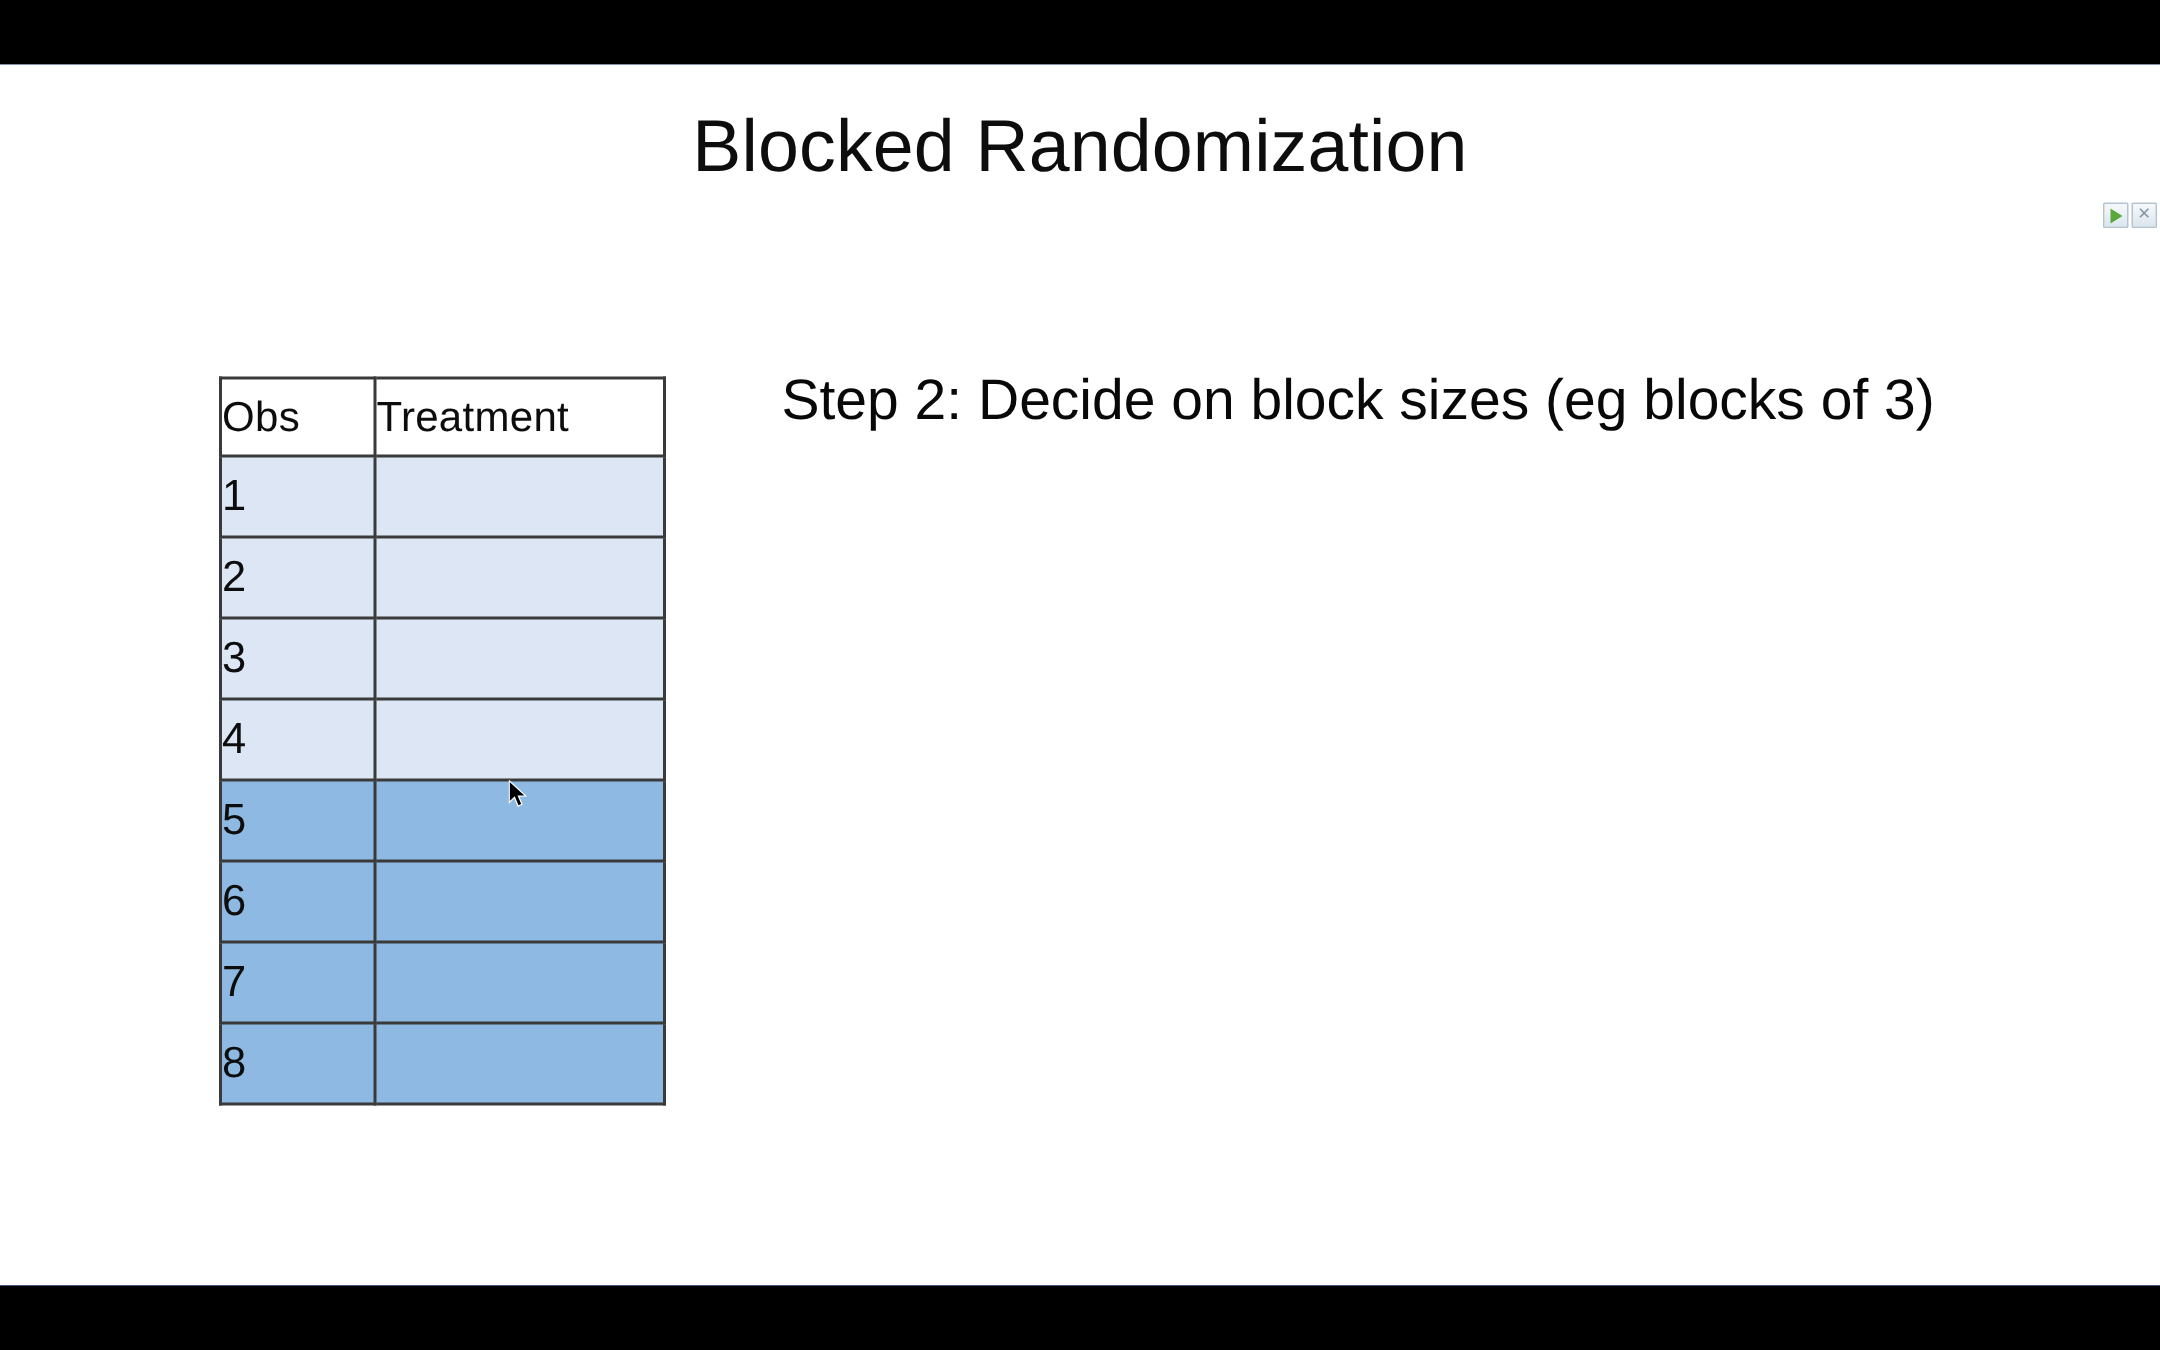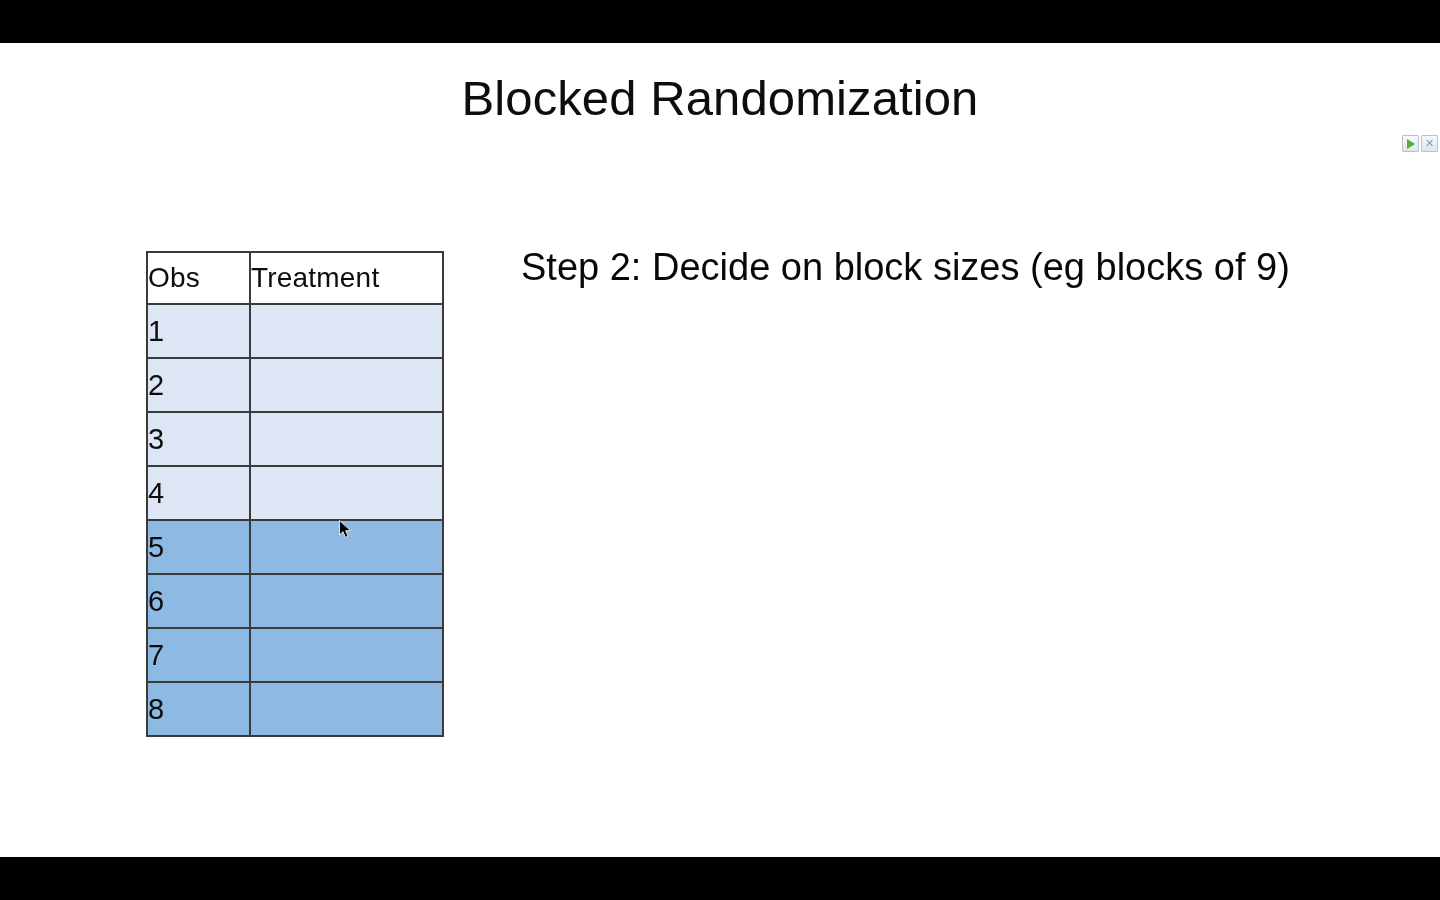--- a/index.html
+++ b/index.html
@@ -229,21 +229,21 @@
 <body>
 
 <div id="screen">
 
   <div class="letterbox-top"></div>
 
   <div class="slide-stage">
 
     <div class="slide-title">Blocked Randomization</div>
 
-    <div class="step-text">Step 2: Decide on block sizes (eg blocks of 9)</div>
+    <div class="step-text">Step 2: Decide on block sizes (eg blocks of 3)</div>
 
     <table class="data-table">
       <colgroup>
         <col class="col-obs">
         <col class="col-treat">
       </colgroup>
       <thead>
         <tr>
           <th class="hdr-cell">Obs</th>
           <th class="hdr-cell">Treatment</th>

